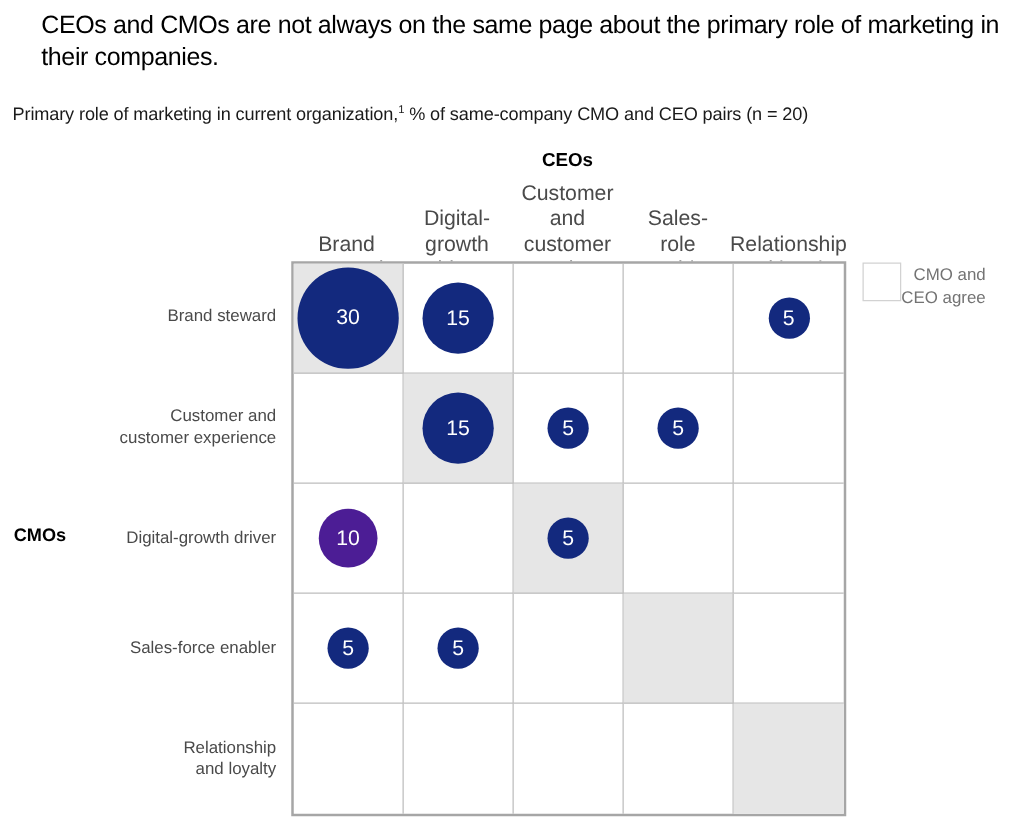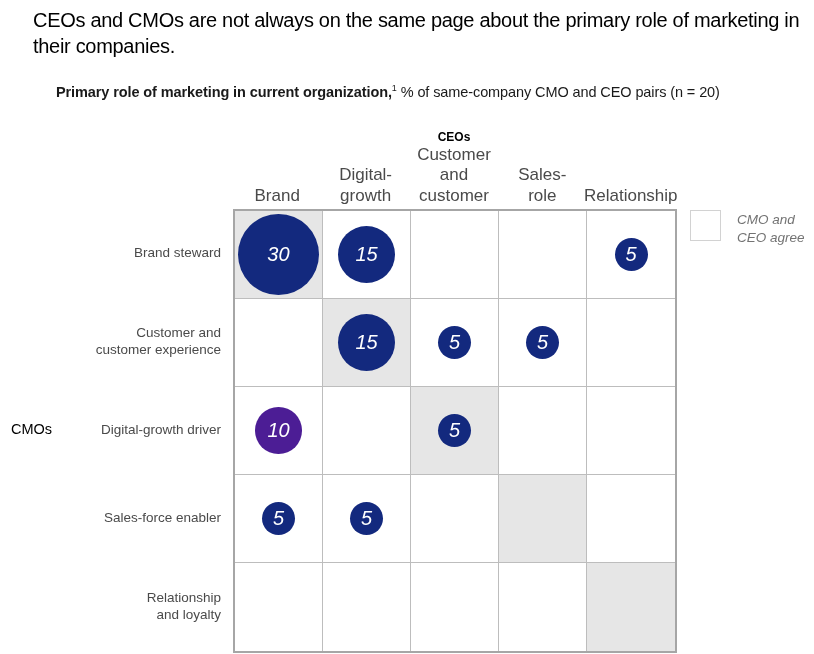--- a/index.html
+++ b/index.html
@@ -3,48 +3,48 @@
 <meta charset="utf-8">
 <style>
   * { margin:0; padding:0; box-sizing:border-box; }
   html,body { width:814px; height:654px; background:#ffffff;
     font-family:"Liberation Sans", sans-serif; color:#000;
     position:relative; overflow:hidden; }
   .title { position:absolute; left:10px; top:7px; width:800px;
     font-size:20px; font-weight:400; line-height:1.32; letter-spacing:-0.3px; color:#000;margin-left:23px; }
   .subtitle { position:absolute; left:10px; top:84px; width:800px;
     font-size:14.5px; color:#1a1a1a; letter-spacing:-0.1px; }
-  .subtitle .lead { font-weight:700;margin-left:46px; }
+  .subtitle .lead { font-weight:400; }
   .subtitle sup { font-size:9px; vertical-align:super; line-height:0; }
-  .ceos-label { position:absolute; left:233px; top:130px; width:442px;
-    text-align:center; font-size:12px; font-weight:700; color:#000; }
+  .ceos-label { position:absolute; left:233px; top:120px; width:442px;
+    text-align:center; font-size:15px; font-weight:700; color:#000; }
   .col-headers { position:absolute; left:233px; top:145px; width:442px; height:59px;
     display:grid; grid-template-columns:repeat(5, 88.4px); }
   .col-header { display:flex; align-items:flex-end; justify-content:center;
     text-align:center; white-space:pre-line; font-size:17px; line-height:1.2;
     color:#4a4a4a; padding-bottom:5px; }
   .row-labels { position:absolute; left:0; top:209px; width:221px; height:442px; }
   .row-label { height:88.4px; display:flex; align-items:center; justify-content:flex-end;
     text-align:right; white-space:pre-line; font-size:13.5px; line-height:1.25; color:#4a4a4a; }
   .cmos-label { position:absolute; left:11px; top:421px;
-    font-size:14.5px; font-weight:400; color:#000; }
+    font-size:14.5px; font-weight:700; color:#000; }
   .grid { position:absolute; left:233px; top:209px;
     border:2px solid #a6a6a6; background:#fff;
     display:grid; grid-template-columns:repeat(5, 88px); grid-auto-rows:88px; }
   .cell { border-right:1px solid #bdbdbd; border-bottom:1px solid #bdbdbd;
     display:flex; align-items:center; justify-content:center; }
   .cell:nth-child(5n) { border-right:none; }
   .cell:nth-child(n+21) { border-bottom:none; }
   .cell.shaded { background:#e6e6e6; }
   .bubble { border-radius:50%; display:flex; align-items:center; justify-content:center;
-    font-size:20px;font-style:italic; }
+    font-size:17px; }
   .legend { position:absolute; left:690px; top:210px; display:flex; align-items:flex-start; }
   .legend-swatch { width:31px; height:31px; border:1px solid #d2d2d2; }
-  .legend-label { margin-left:16px; margin-top:1px; font-style:italic;
-    font-size:13.5px; line-height:1.3; color:#737373; white-space:pre-line; }
+  .legend-label { margin-left:0; margin-top:1px; 
+    font-size:13.5px; line-height:1.3; color:#737373; white-space:pre-line;text-align:right; }
 </style>
 </head>
 <body>
 
 <div class="title">CEOs and CMOs are not always on the same page about the primary role of marketing in their companies.</div>
 
 <div class="subtitle"><span class="lead">Primary role of marketing in current organization,</span><sup>1</sup><span> % of same-company CMO and CEO pairs (n = 20)</span></div>
 
 <div class="ceos-label">CEOs</div>
 

